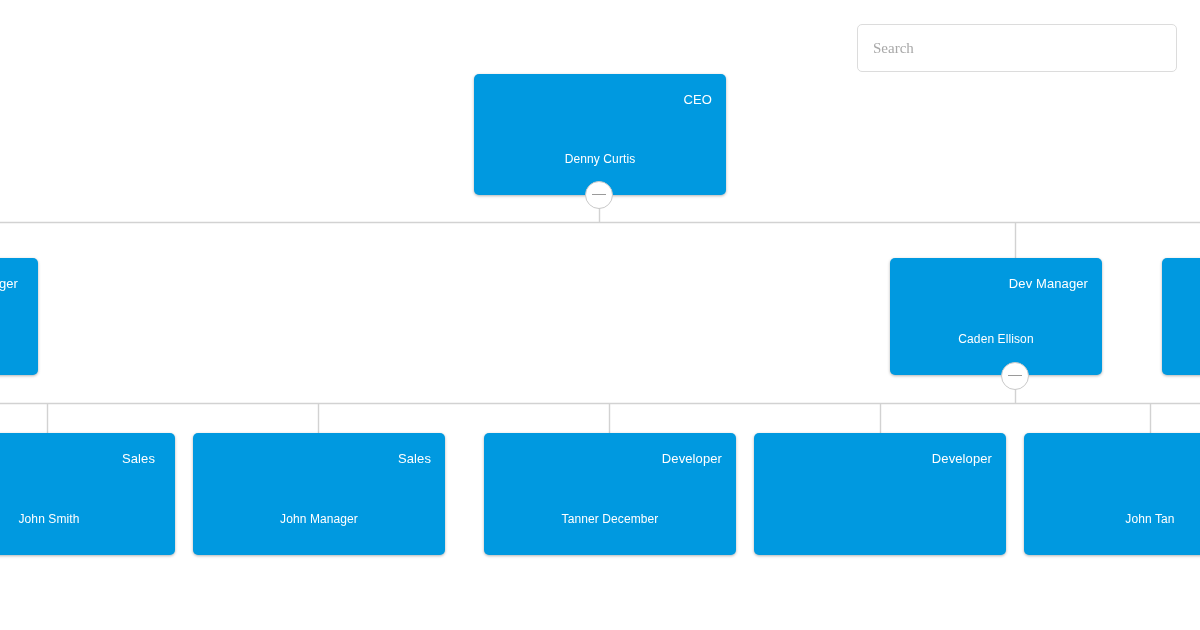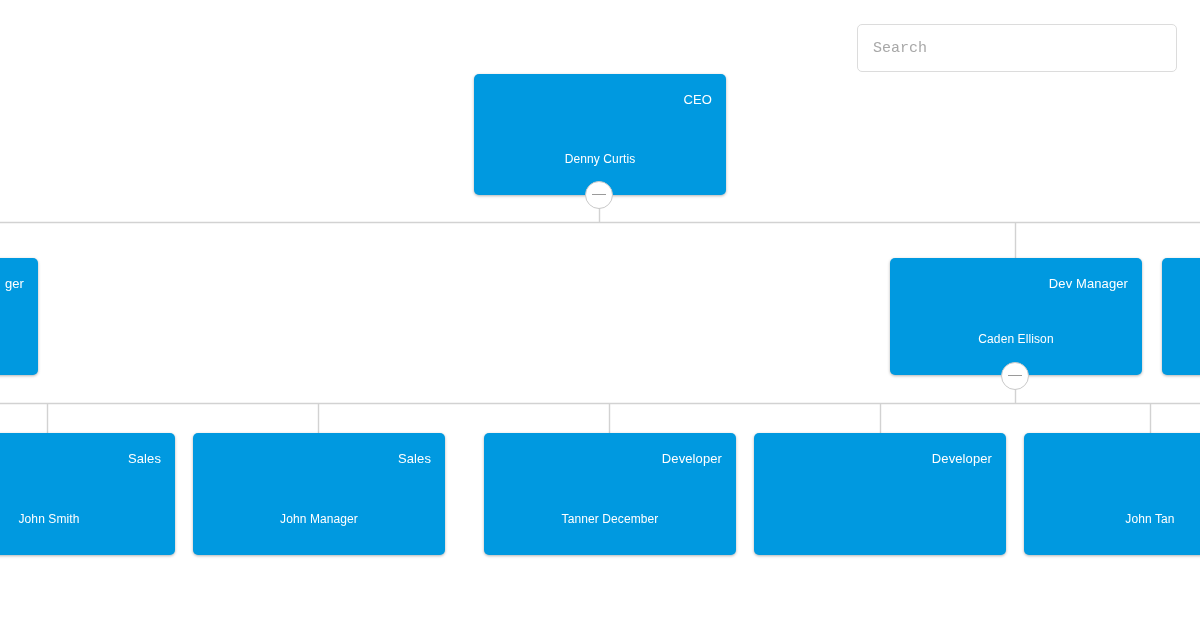--- a/index.html
+++ b/index.html
@@ -34,21 +34,21 @@
   }
   .search-input {
     width: 100%;
     height: 100%;
     box-sizing: border-box;
     border: 1px solid #dcdcdc;
     border-radius: 5px;
     background: #ffffff;
     outline: none;
     padding: 12px 15px;
-    font-family: Liberation Mono, monospace;
+    font-family: Liberation Serif, serif;
     font-size: 15px;
     color: #b91c1c;
   }
   .search-input::placeholder {
     color: #a8a8a8;
     opacity: 1;
   }
 
   
   .connectors {
@@ -92,21 +92,21 @@
     letter-spacing: 0.1px;
   }
   
   .node.clip-left .node-name {
     left: auto;
     right: 0;
     width: 252px;
     text-align: center;
   }
   .node.clip-left .node-title {
-    right: 14px;
+    right: 20px;
     margin-left: 47px;
   }
   .node.clip-right .node-name {
     left: 0;
     right: auto;
     width: 252px;
     text-align: center;
   }
   .node.clip-right .node-title {
     left: auto;
@@ -167,21 +167,21 @@
     <span class="node-title">CEO</span>
     <span class="node-name">Denny Curtis</span>
   </div>
   <div class="toggle" style="left:585px; top:181px;"></div>
 
   <div class="node clip-left" style="left:-214px; top:258px; width:252px; height:117px;">
     <span class="node-title">ger</span>
     <span class="node-name"></span>
   </div>
 
-  <div class="node" style="left:890px; top:258px; width:252px; height:117px;">
+  <div class="node" style="left:890px; top:258px; width:212px; height:117px;">
     <span class="node-title">Dev Manager</span>
     <span class="node-name">Caden Ellison</span>
   </div>
   <div class="toggle" style="left:1001px; top:362px;"></div>
 
   <div class="node clip-right" style="left:1162px; top:258px; width:252px; height:117px;">
     <span class="node-title"></span>
     <span class="node-name"></span>
   </div>
 

